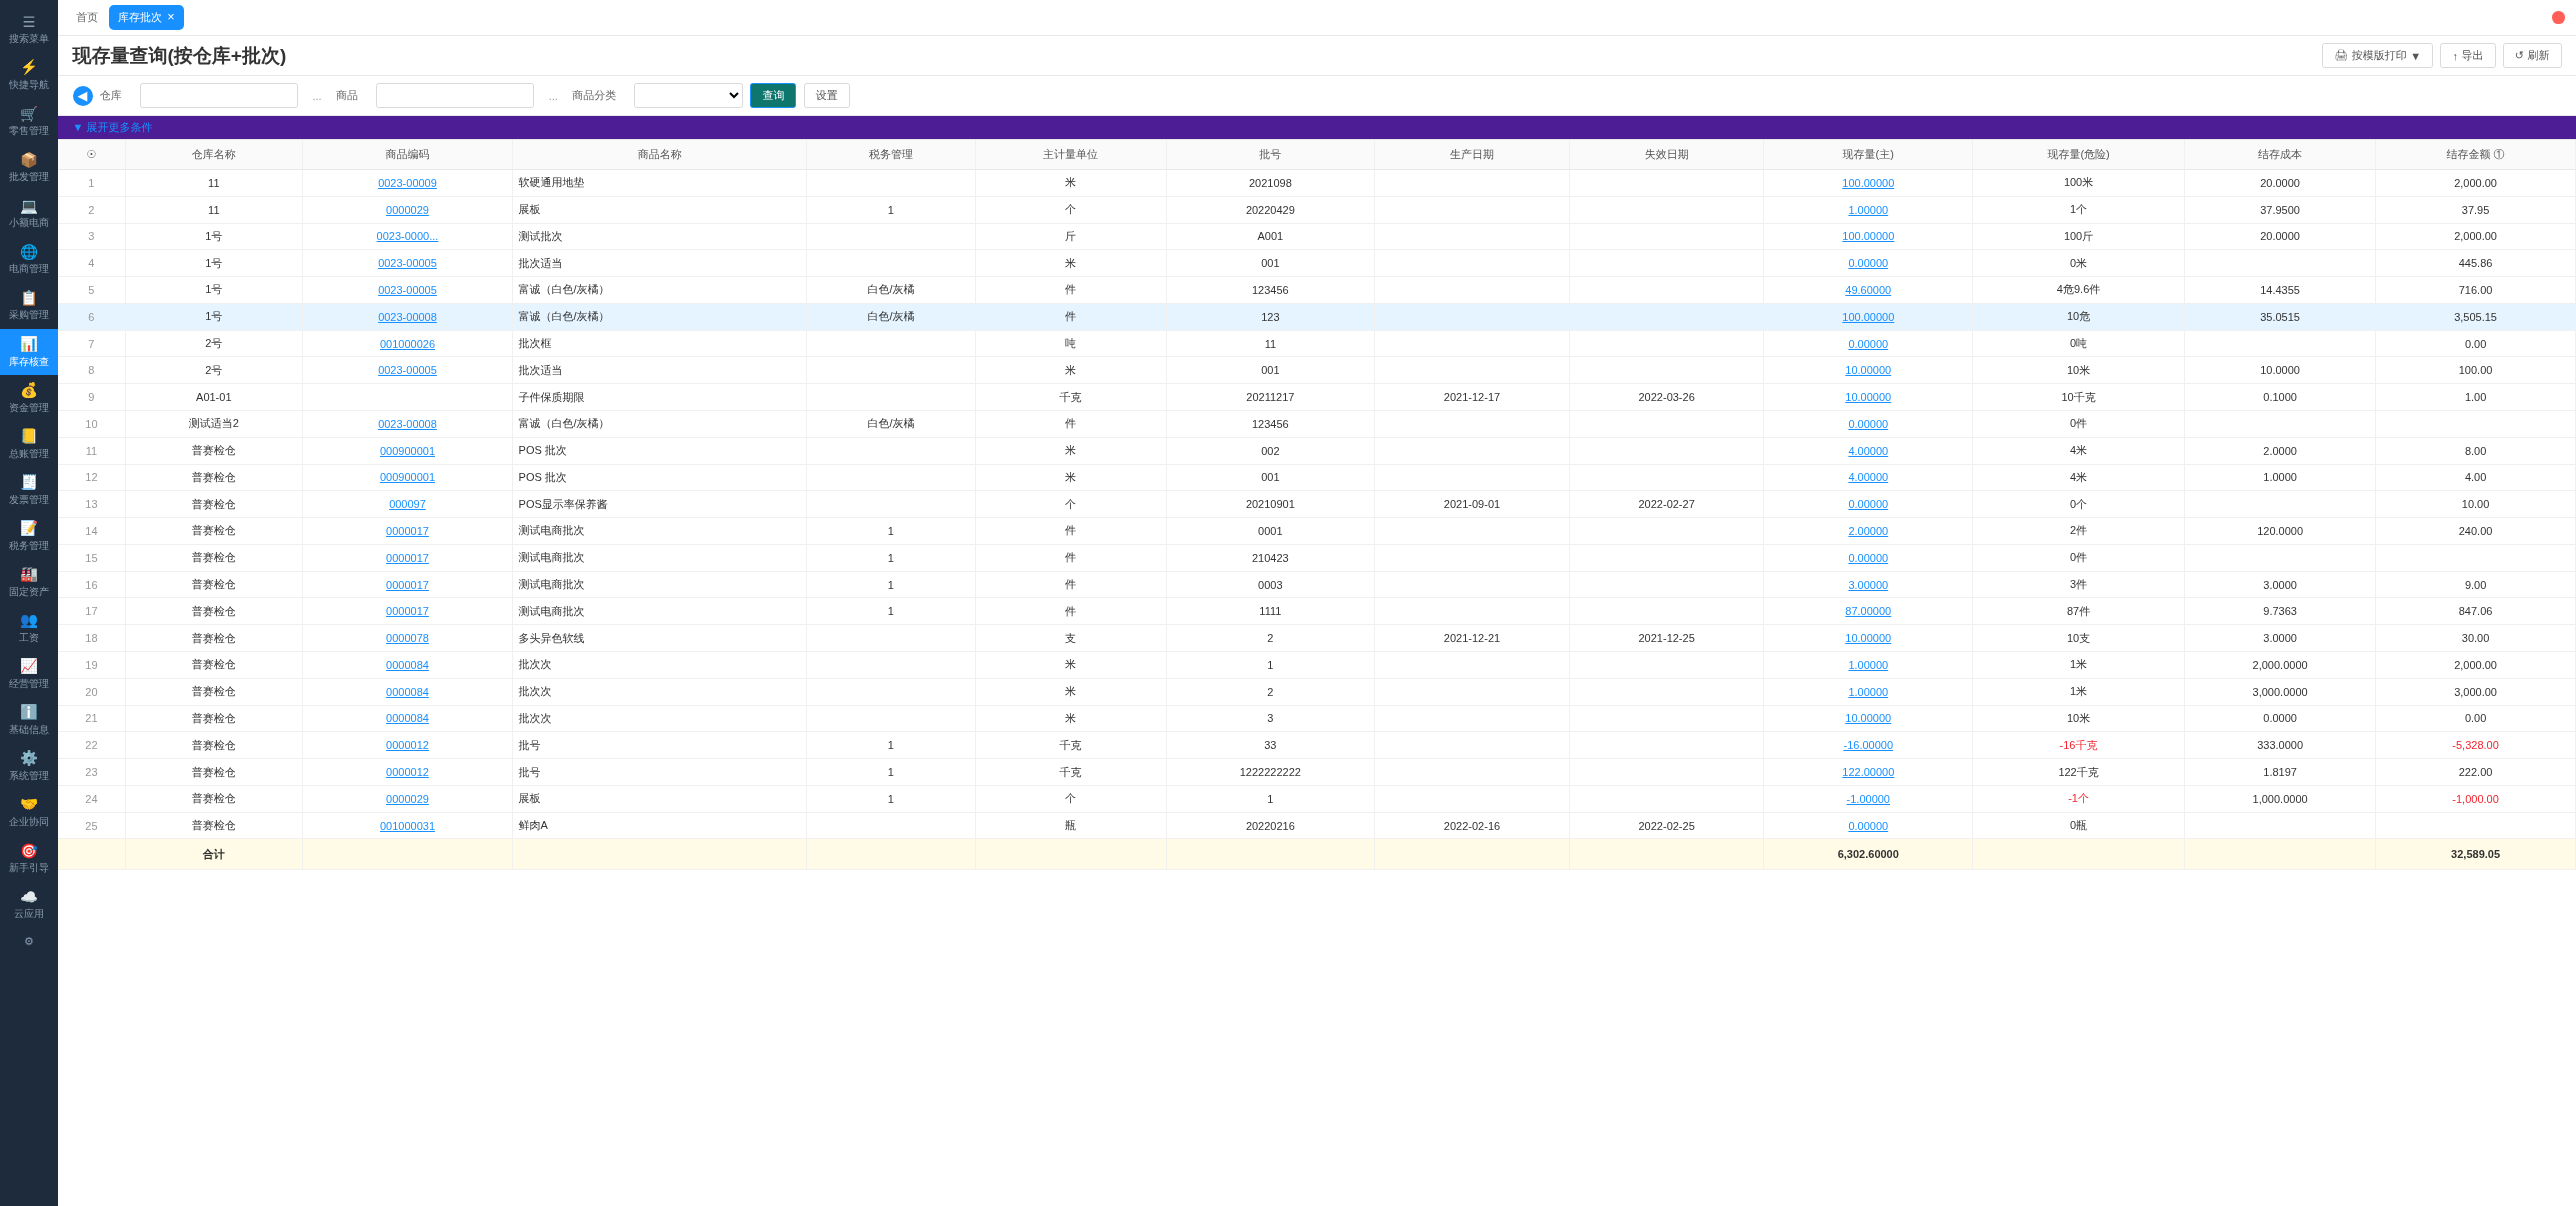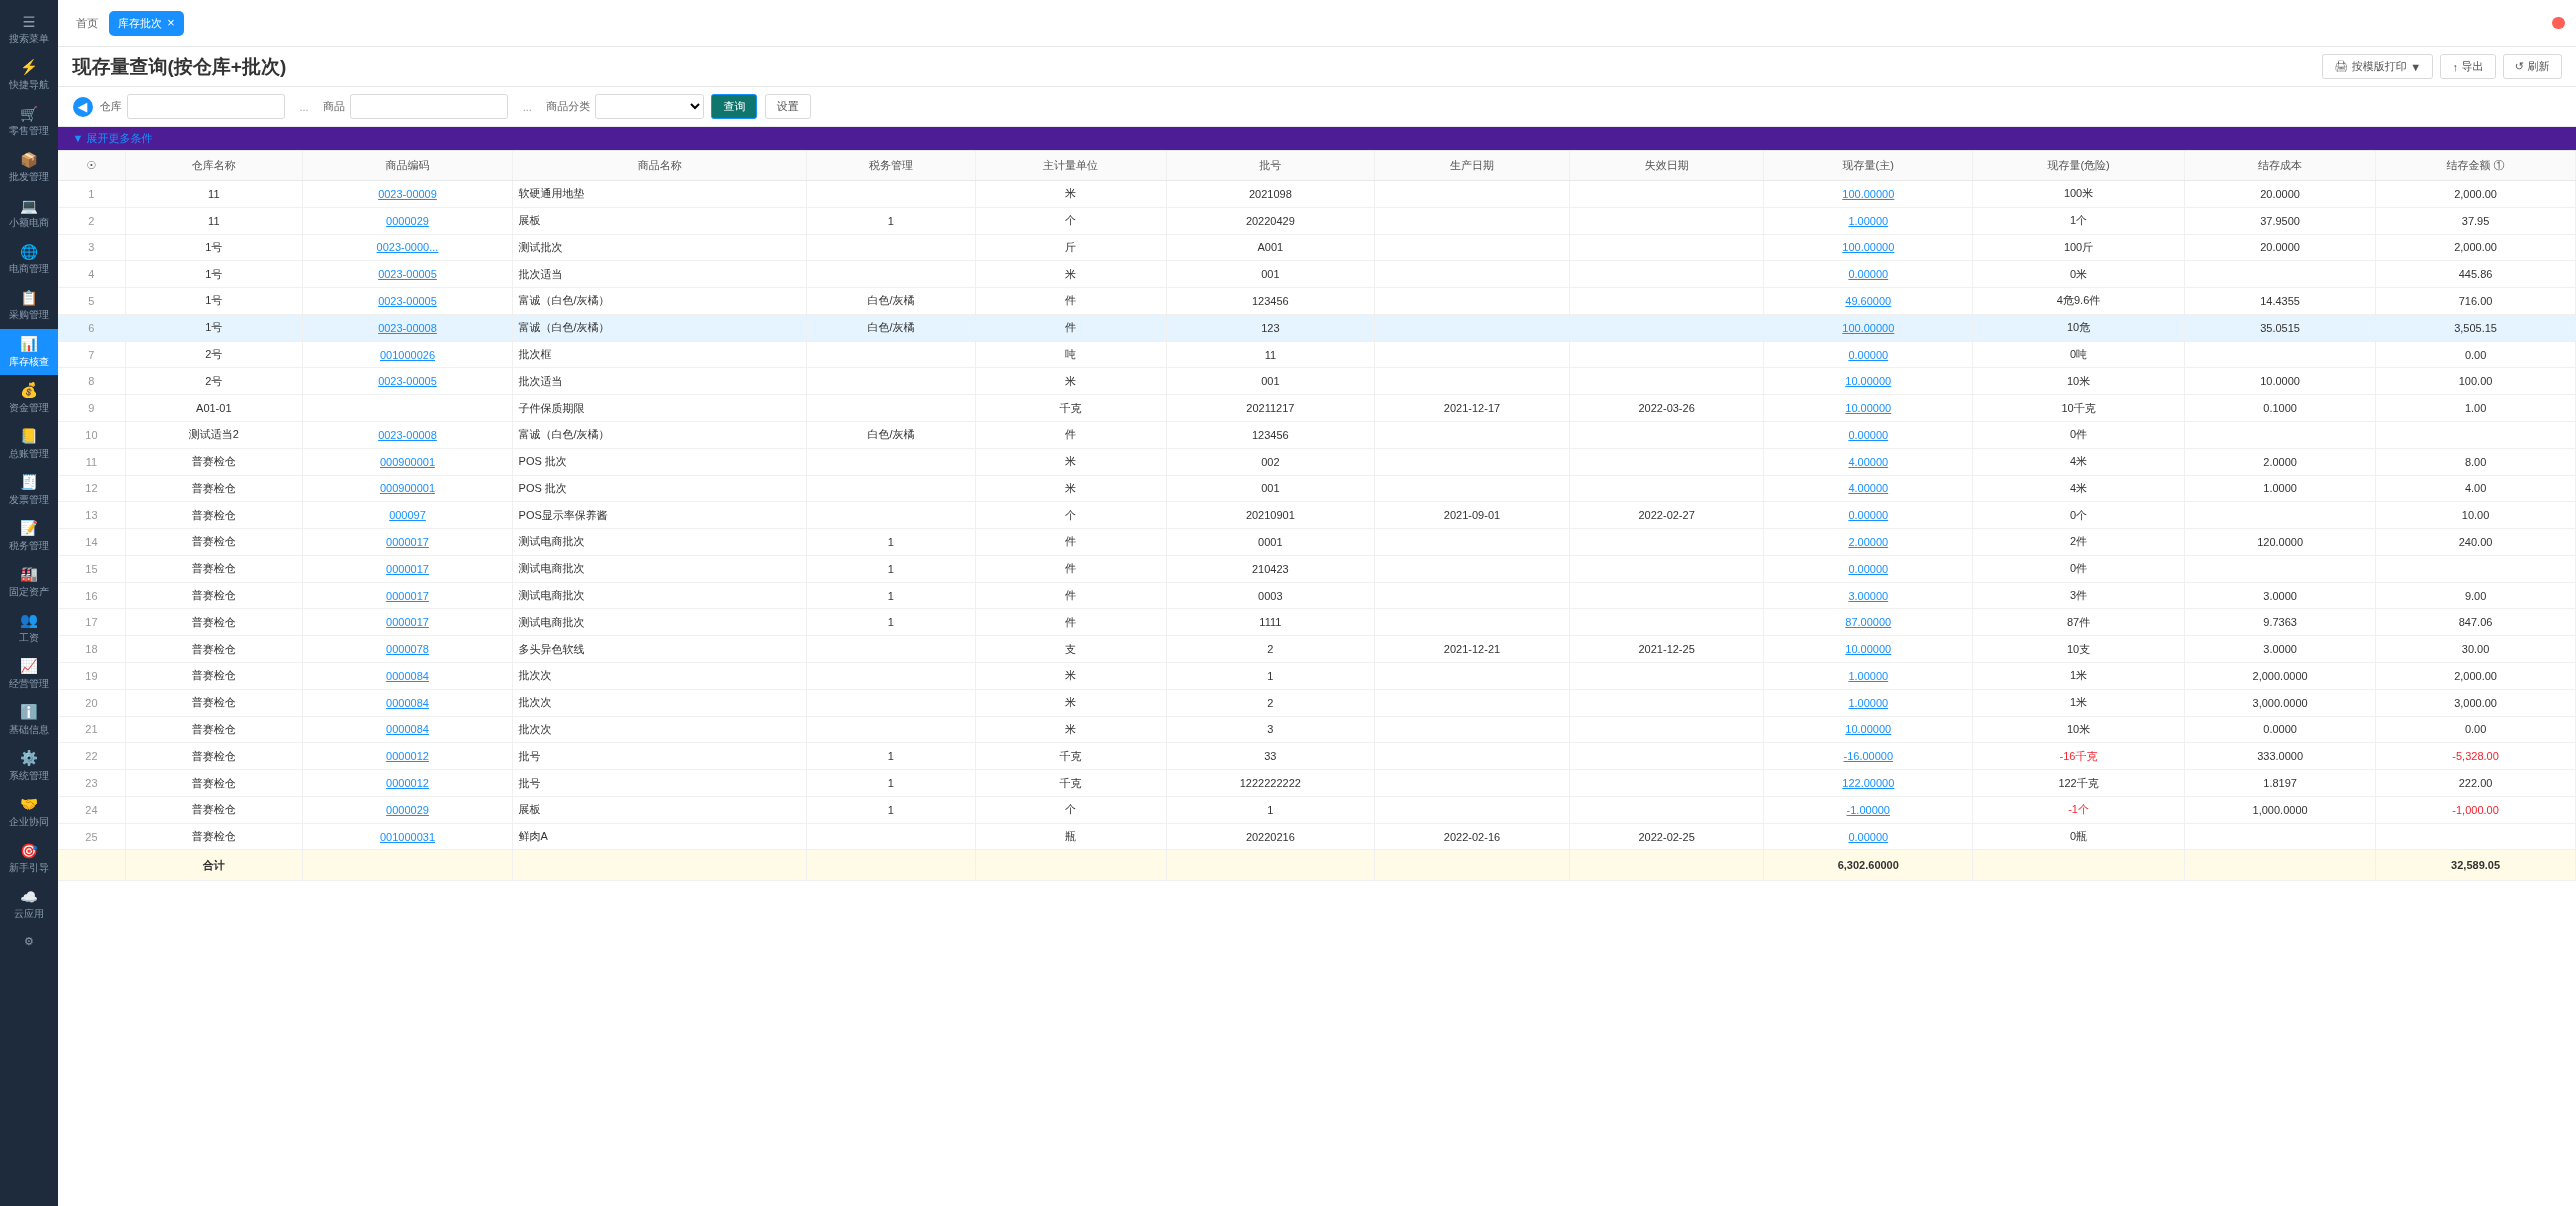--- a/index.html
+++ b/index.html
@@ -10,39 +10,39 @@
     .sidebar-item { width: 100%; display: flex; flex-direction: column; align-items: center; padding: 7.2px 3.6px; color: #8a9bb0; cursor: pointer; font-size: 10px; gap: 2.7px; }
     .sidebar-item.active { color: #fff; background: #1890ff; }
     .sidebar-item .icon { font-size: 14.5px; }
     .sidebar-item .label { text-align: right; line-height: 1.2; }
     .sidebar-gear { width: 100%; display: flex; flex-direction: column; align-items: center; padding: 7.2px 3.6px; color: #8a9bb0; cursor: pointer; }
 
     
     .main { flex: 1; display: flex; flex-direction: column; overflow: hidden; }
 
     
-    .topnav { height: 47px; background: #fff; border-bottom: 0.9px solid #e8e8e8; display: flex; align-items: center; padding: 8px 11px; gap: 3.6px; }
+    .topnav { height: 36px; background: #fff; border-bottom: 0.9px solid #e8e8e8; display: flex; align-items: center; padding: 8px 11px; gap: 3.6px; }
     .topnav-home { color: #666; padding: 0 7.2px; cursor: pointer; font-size: 11px; }
     .topnav-tab { height: 25px; background: #1890ff; color: #fff; border-radius: 5px; display: flex; align-items: center; padding: 0 9px; gap: 5.4px; font-size: 11px; }
     .topnav-tab .close { cursor: pointer; font-size: 12.7px; line-height: 1; }
     .topnav-right { margin-left: auto; display: flex; align-items: center; gap: 7.2px; }
     .window-btn { width: 12.7px; height: 12.7px; border-radius: 50%; cursor: pointer; }
     .window-close { background: #ff5f57; }
 
     
     .page-header { height: 40px; background: #fff; border-bottom: 0.9px solid #e8e8e8; display: flex; align-items: center; padding: 0 14.5px; }
     .page-title { font-size: 19px; font-weight: 600; color: #333; }
     .page-header-right { margin-left: auto; display: flex; align-items: center; gap: 7.2px; }
     .btn { height: 25px; padding: 0 11px; border-radius: 2.7px; border: 0.9px solid #d9d9d9; background: #fff; cursor: pointer; font-size: 11px; display: flex; align-items: center; gap: 3.6px; color: #555; }
     .btn-primary { background: #0f766e; color: #fff; border-color: #1890ff; }
 
     
     .filter-bar { background: #fff; border-bottom: 0.9px solid #e8e8e8; padding: 7.2px 14.5px; display: flex; align-items: center; gap: 7.2px; flex-wrap: wrap; }
     .filter-toggle { width: 20px; height: 20px; background: #1890ff; color: #fff; border-radius: 50%; display: flex; align-items: center; justify-content: center; font-size: 12.7px; cursor: pointer; flex-shrink: 0; }
-    .filter-field { display: flex; align-items: center; gap: 5px; }
+    .filter-field { display: flex; align-items: center; gap: 18px; }
     .filter-label { color: #666; white-space: nowrap; }
     .filter-input { height: 25px; border: 0.9px solid #d9d9d9; border-radius: 2.7px; padding: 0 7.2px; font-size: 11px; min-width: 109px; }
     .filter-select { height: 25px; border: 0.9px solid #d9d9d9; border-radius: 2.7px; padding: 0 7.2px; font-size: 11px; min-width: 109px; background: #fff; }
     .filter-dots { color: #999; padding: 0 7.2px; }
     .filter-expand { display: flex; align-items: center; gap: 3.6px; color: #1890ff; cursor: pointer; font-size: 11px; margin: 0 auto; }
 
     
     .table-container { flex: 1; overflow: auto; background: #fff; }
     table { width: 100%; border-collapse: collapse; font-size: 11px; }
     thead tr { background: #fafafa; }

